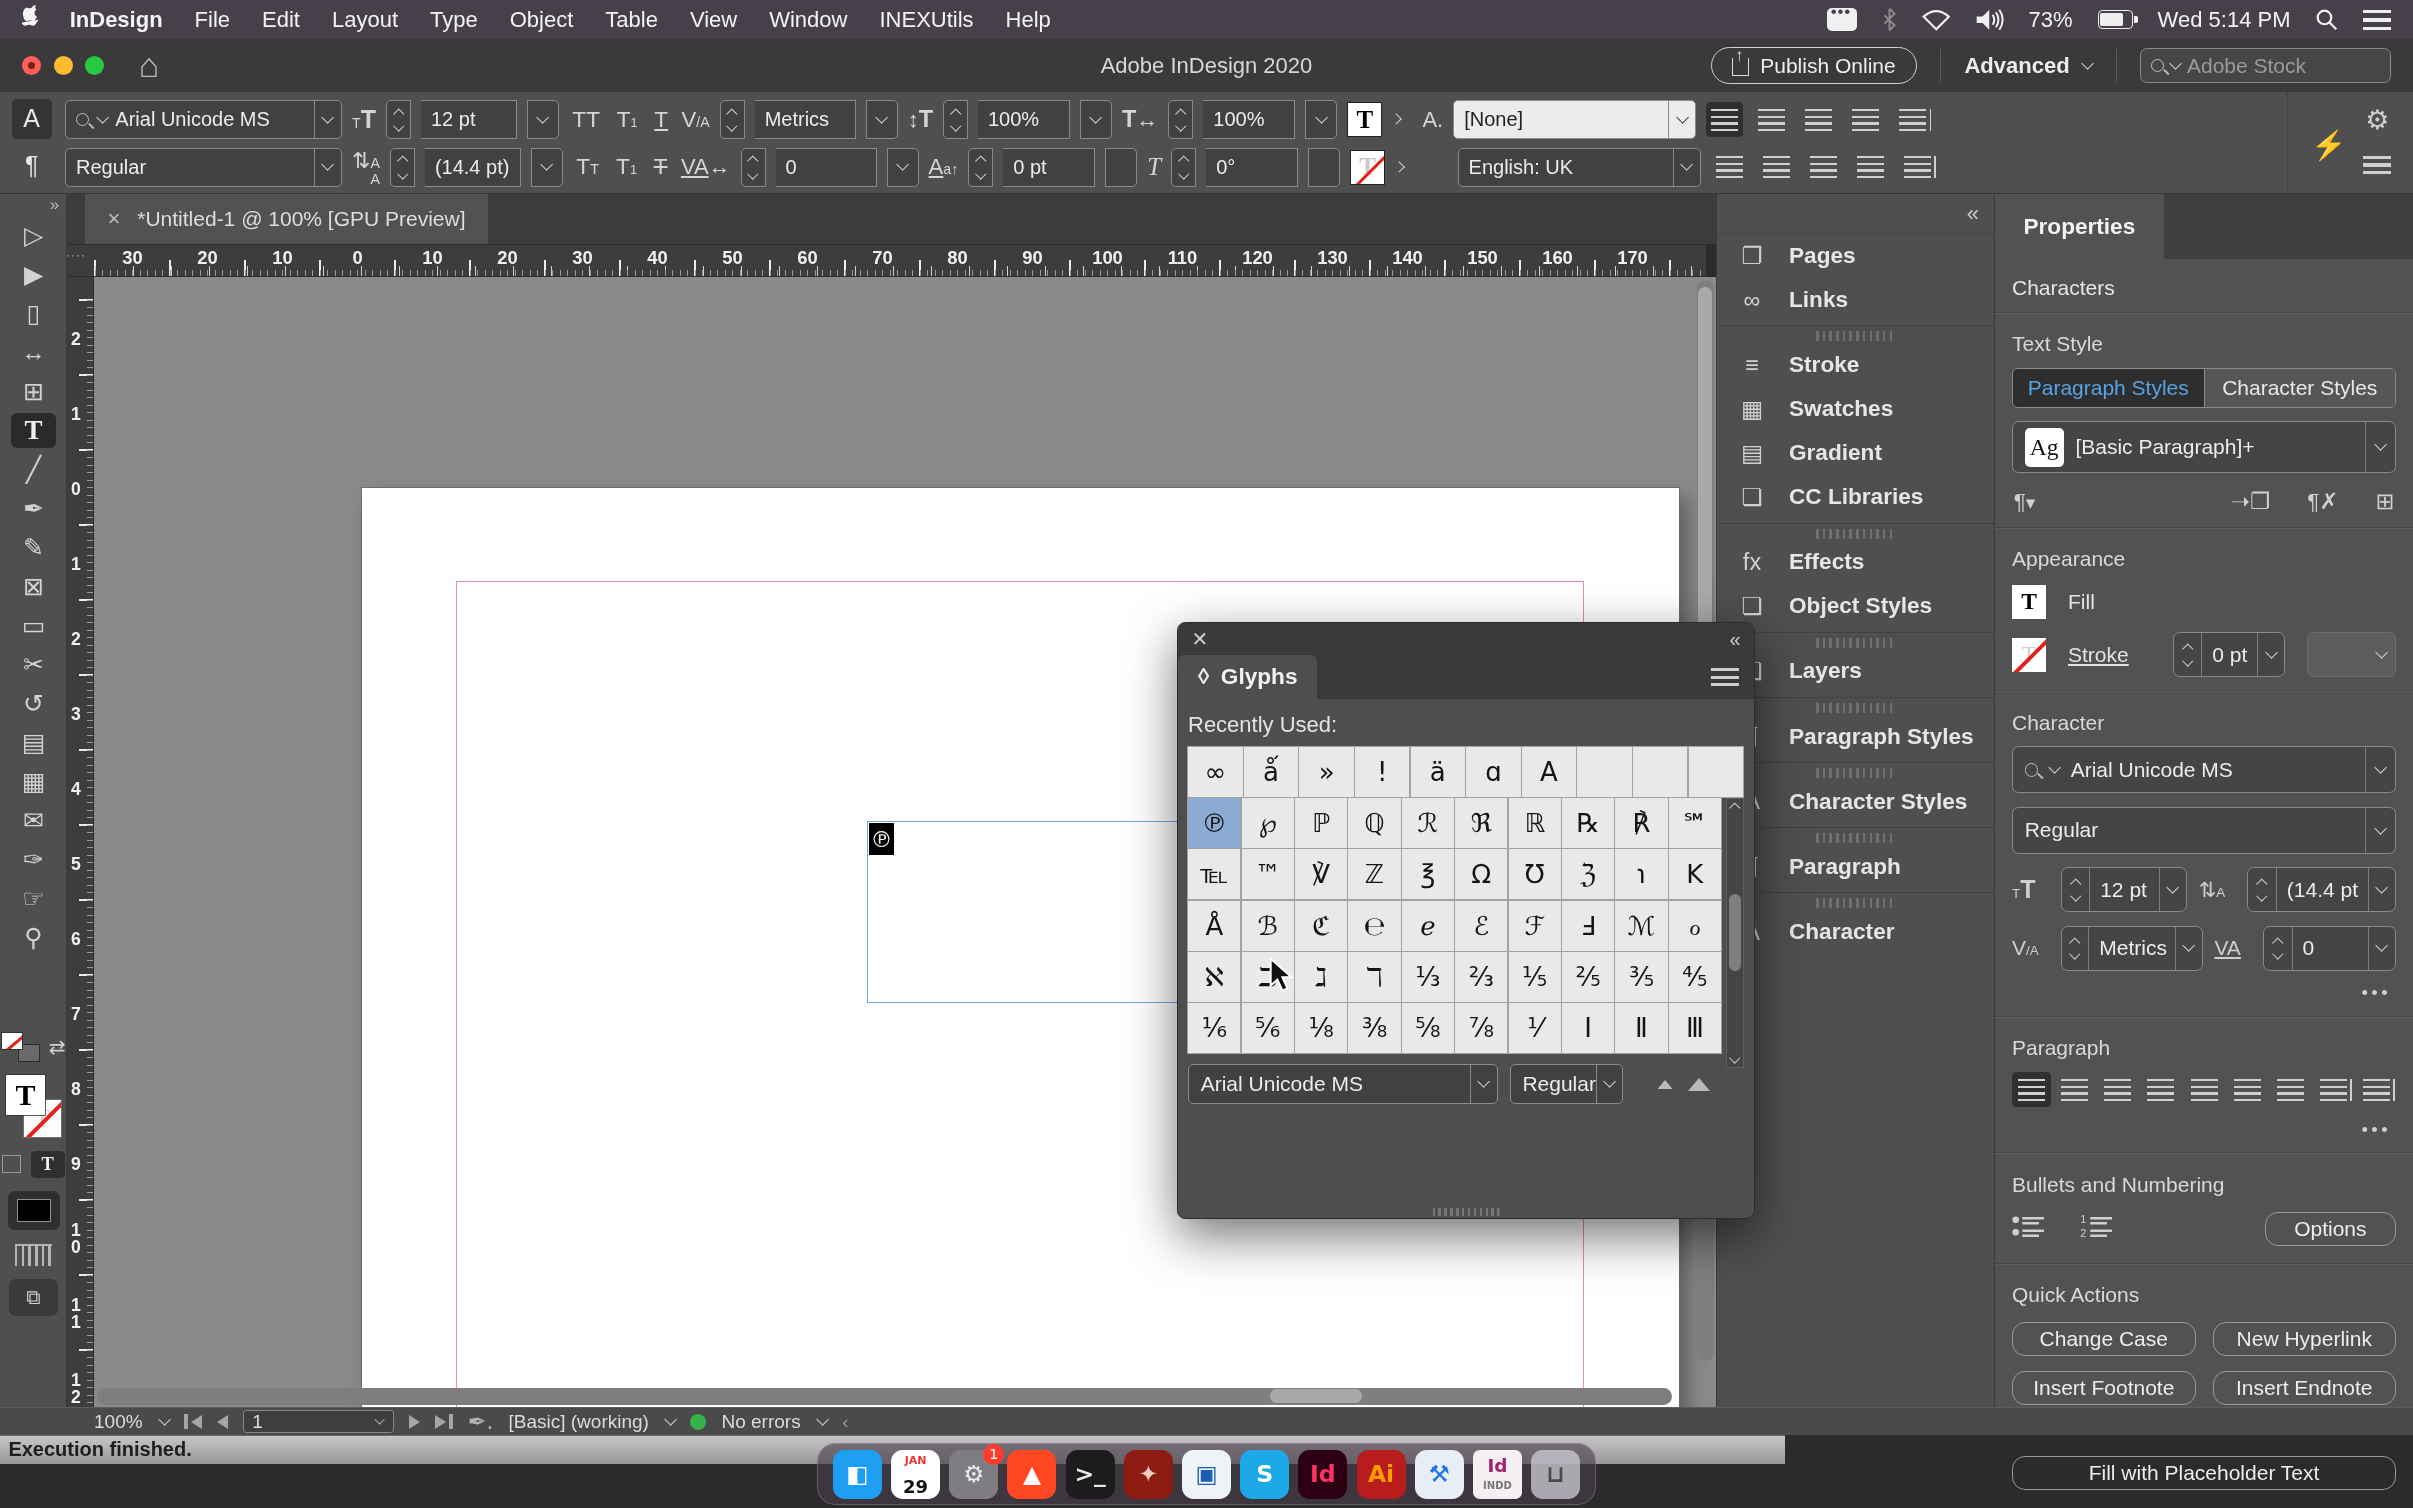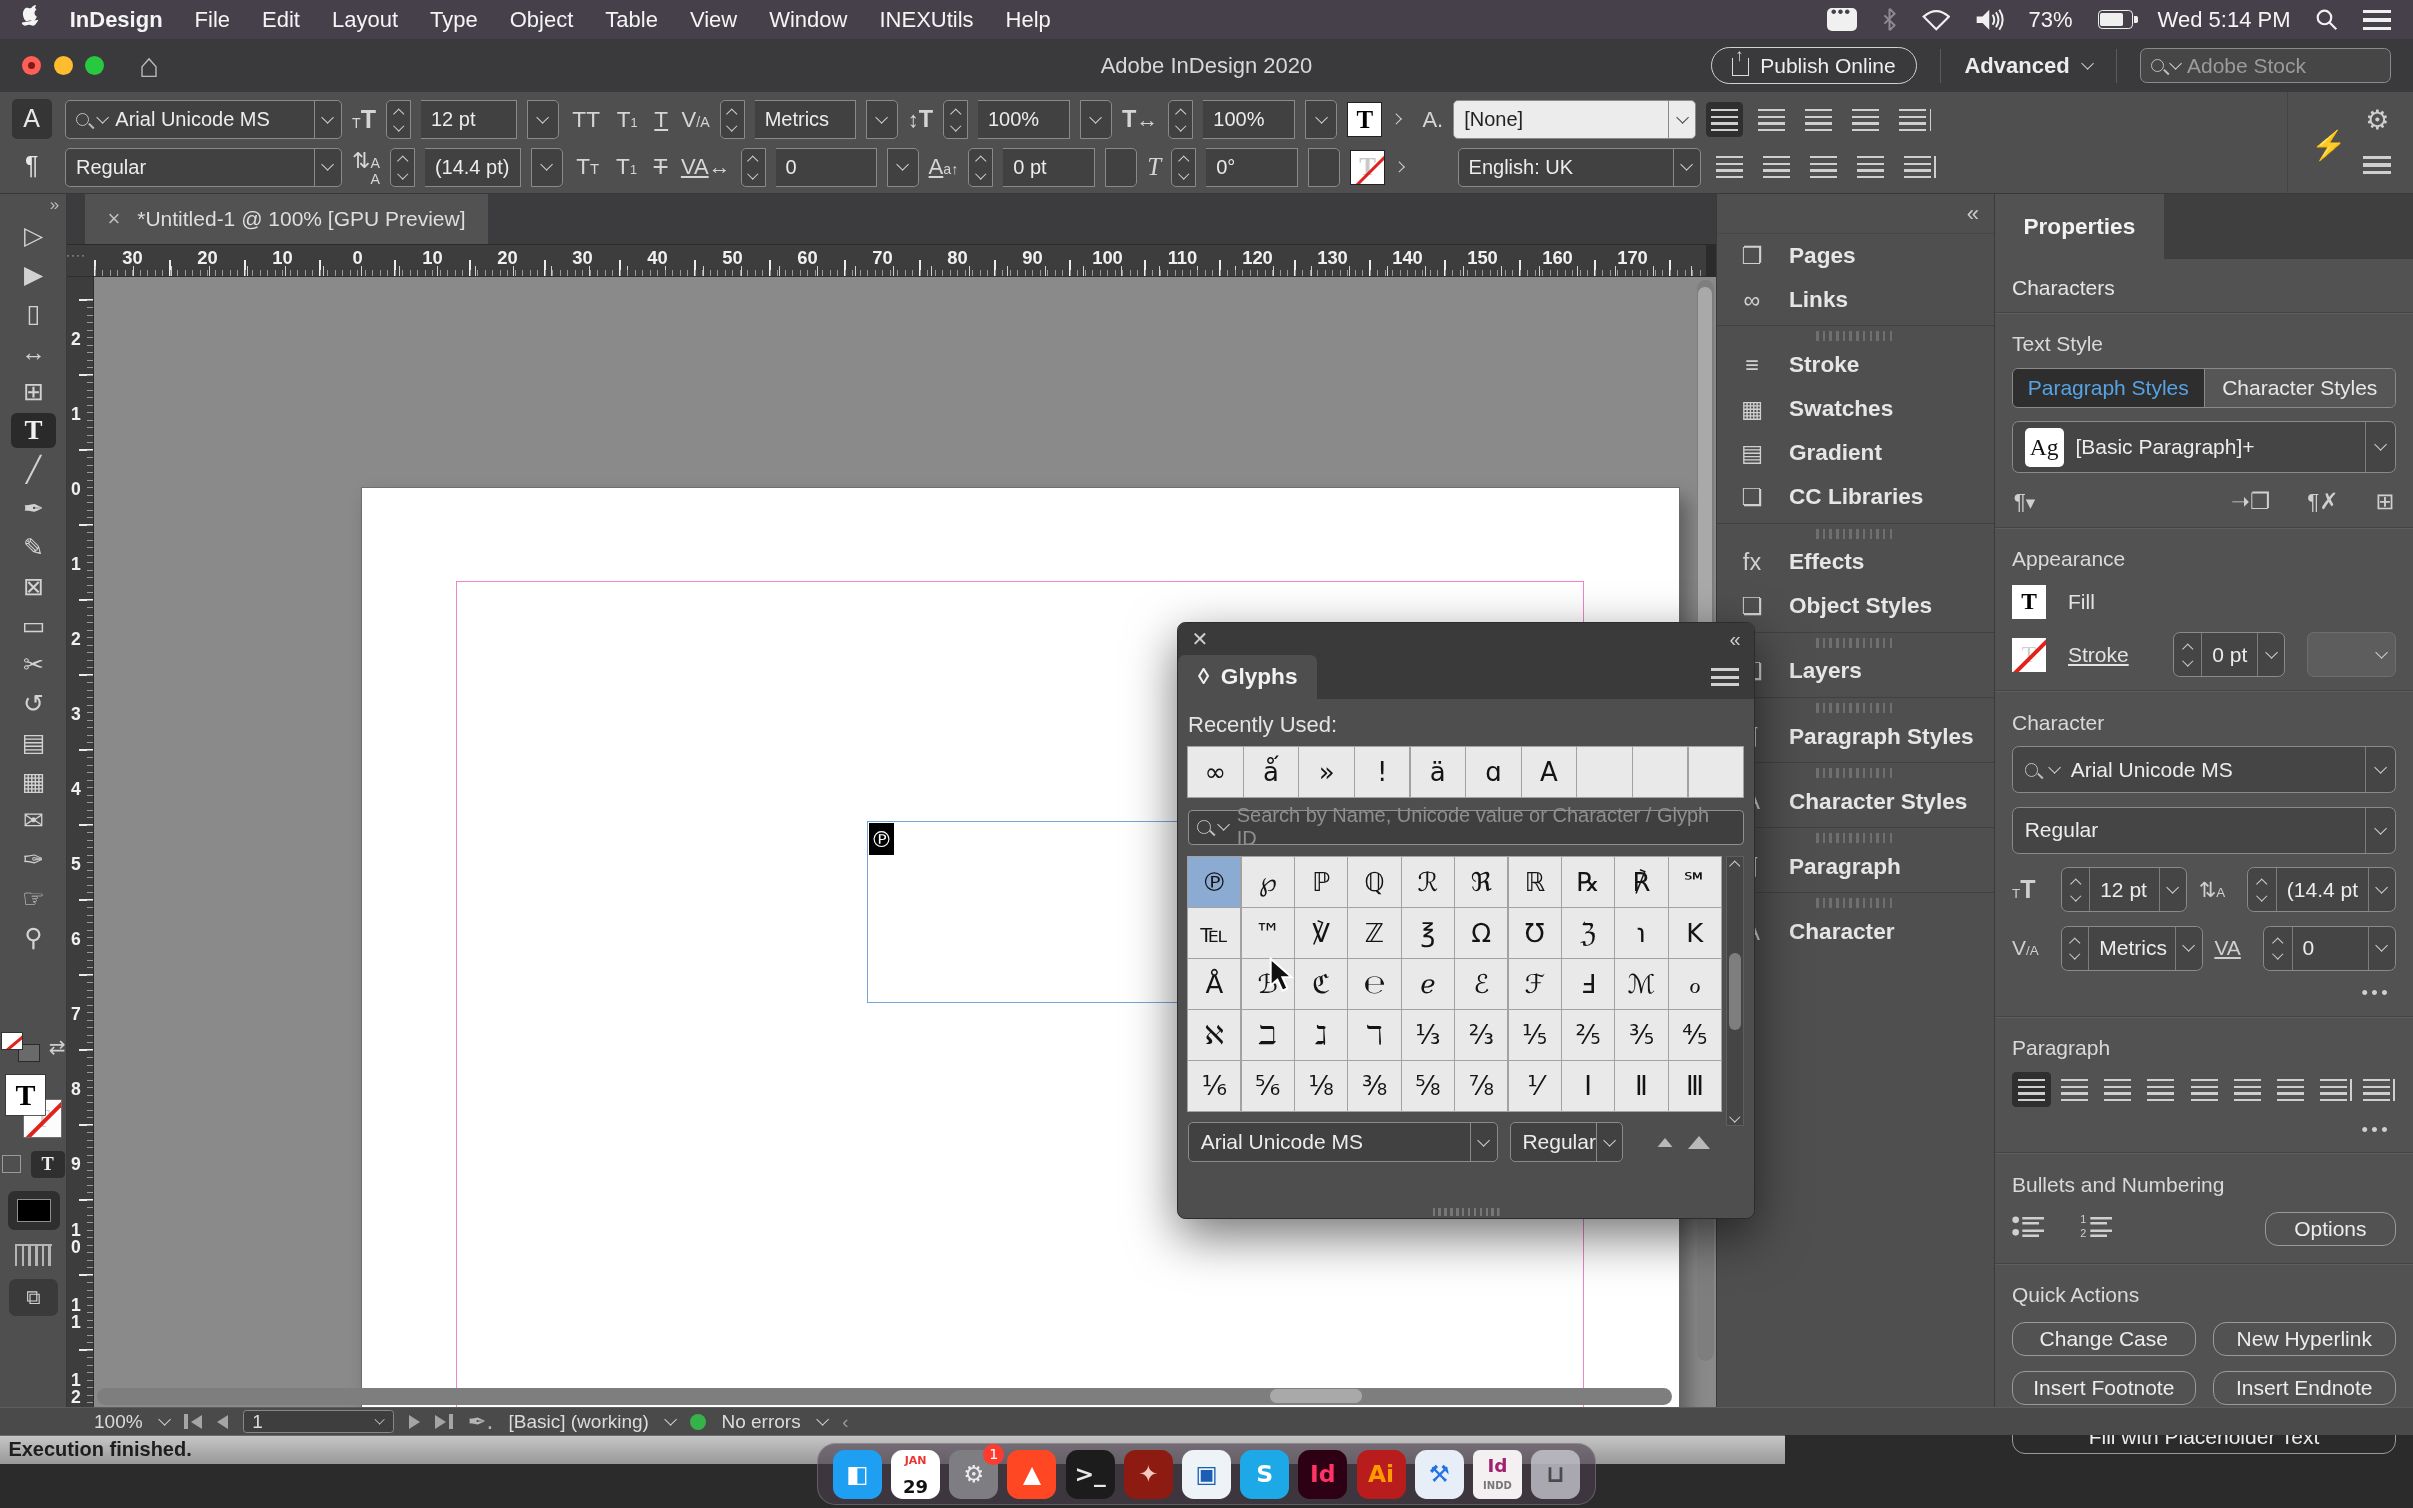--- a/index.html
+++ b/index.html
@@ -160,21 +160,21 @@
   .mini .dd { margin-left:auto; align-self:stretch; display:flex; align-items:center; padding:0 8.4px; border-left:0.8px solid #7c7c7c; }
   .char-grid { display:flex; gap:11.7px; align-items:center; margin-top:13.4px; }
   .cg-ic { width:37px; color:#cfcfcf; font-size:21px; flex:none; display:flex; align-items:baseline; }
   .cg-ic small { font-size:13.4px; }
   .dots { text-align:right; color:#cfcfcf; letter-spacing:3.4px; margin:11.7px 5px 0; font-size:18.4px; }
   .p-align-row { display:flex; justify-content:space-between; margin-top:11.7px; }
   .p-align-row .align-btn { width:39px; }
   .bullet-row { display:flex; align-items:center; gap:34px; margin-top:15px; }
   .p-btn { height:34px; border:1.7px solid #9a9a9a; border-radius:13px; display:flex; align-items:center; justify-content:center; color:#ececec; font-size:21px; padding:0 8.4px; }
   .qa-grid { display:grid; grid-template-columns:1fr 1fr; gap:15px 17px; margin-top:15px; }
-  .qa-grid .wide { grid-column:1 / span 2; }
+  .qa-grid .wide { grid-column:1 / span 2;margin-top:36px; }
   .opt-btn { margin-left:auto; padding:0 28.5px; }
 
   
   #glyphs { left:1177px; top:622px; width:578px; height:597px; background:#4e4e4e; border:0.8px solid #2c2c2c; border-radius:8.4px; box-shadow:0 17px 50px rgba(0,0,0,.55); z-index:40; }
   #g-top { height:32px; background:#3a3a3a; border-radius:8.4px 8.4px 0 0; display:flex; align-items:center; justify-content:space-between; padding:0 13.4px; color:#cfcfcf; font-size:20px; }
   #g-tabrow { height:44px; background:#3a3a3a; display:flex; align-items:flex-end; position:relative; }
   #g-tab { height:44px; background:#4e4e4e; border-radius:6.7px 6.7px 0 0; display:flex; align-items:center; gap:11.7px; padding:0 20px; font-size:22.6px; font-weight:bold; color:#f2f2f2; margin-left:0; }
   #g-menu { position:absolute; right:15px; top:13.4px; width:28.5px; height:18.4px; background:repeating-linear-gradient(to bottom,#d0d0d0 0 3.4px,transparent 3.4px 7.5px); }
   .g-body { padding:5px 10px 0; }
   #g-recent-label { font-size:22px; color:#e3e3e3; margin:8.4px 0 8.4px; }
@@ -941,25 +941,20 @@
         <div class="gcell">ǻ</div>
         <div class="gcell">»</div>
         <div class="gcell">!</div>
         <div class="gcell">ä</div>
         <div class="gcell">ɑ</div>
         <div class="gcell">A</div>
         <div class="gcell"></div>
         <div class="gcell"></div>
         <div class="gcell"></div>
       </div>
-    <div id="g-search">
-      <span class="mag"></span>
-      <span class="chev-d"></span>
-      <span>Search by Name, Unicode value or Character / Glyph ID</span>
-    </div>
     <div id="g-gridwrap">
       <div class="gl-grid" id="g-cells">
 
       <div class="gcell glyph-cell selected">℗</div>
           <div class="gcell glyph-cell">℘</div>
           <div class="gcell glyph-cell">ℙ</div>
           <div class="gcell glyph-cell">ℚ</div>
           <div class="gcell glyph-cell">ℛ</div>
           <div class="gcell glyph-cell">ℜ</div>
           <div class="gcell glyph-cell">ℝ</div>

